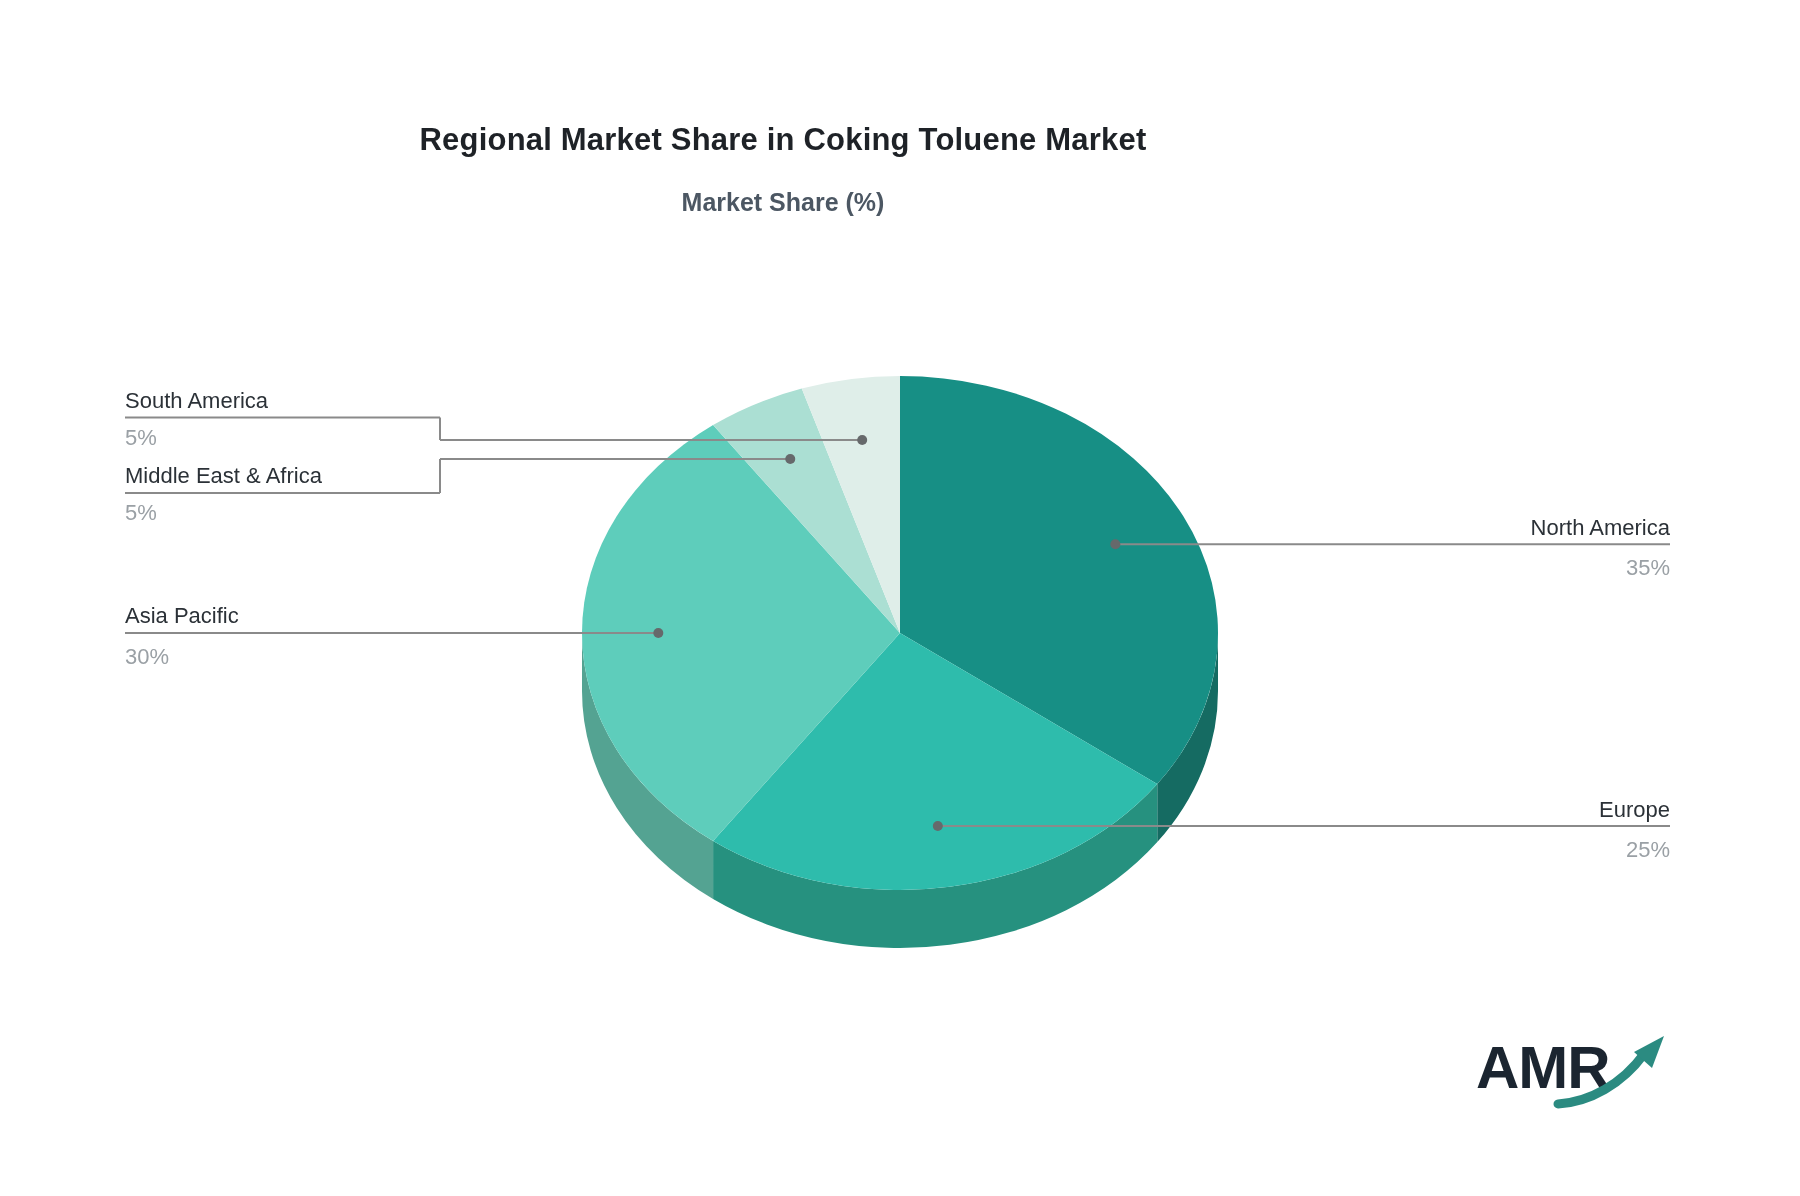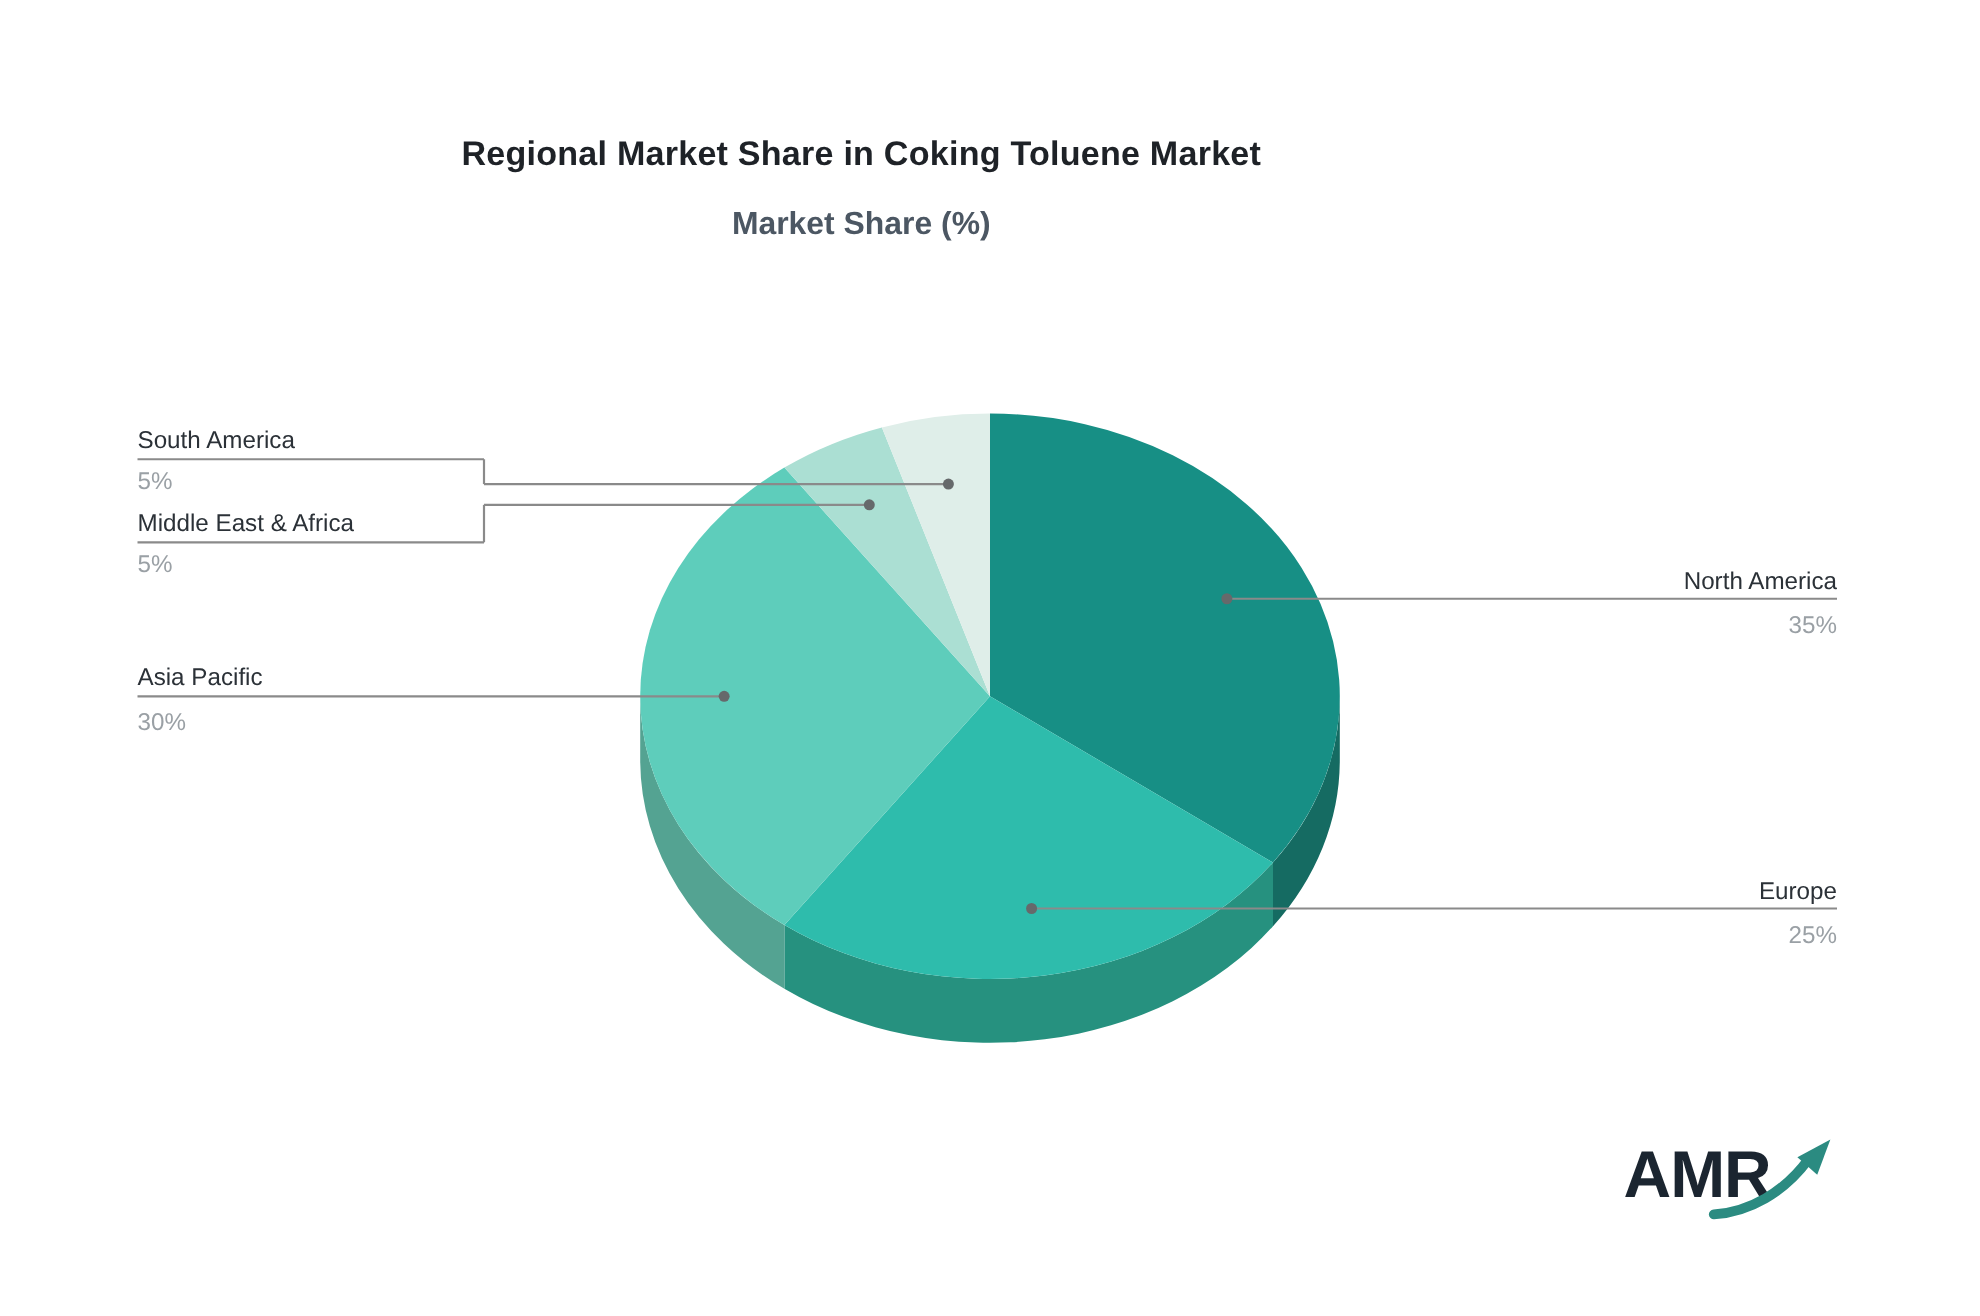--- a/index.html
+++ b/index.html
@@ -10,21 +10,21 @@
     overflow:hidden;
     font-family:"Liberation Sans","DejaVu Sans",sans-serif;
   }
   .titles{position:absolute;left:0;top:0;width:1566px;text-align:center;}
   .title{
     position:absolute;left:0;top:122px;width:100%;
     font-size:31px;font-weight:700;color:#1e2227;letter-spacing:.2px;
   }
   .subtitle{
     position:absolute;left:0;top:188px;width:100%;
-    font-size:29px;font-weight:700;color:#4c5763;
+    font-size:25px;font-weight:700;color:#4c5763;
   }
   svg text.slice-label{
     font-family:"Liberation Sans","DejaVu Sans",sans-serif;
     font-size:22px;fill:#2b3137;
   }
   svg text.slice-value{
     font-family:"Liberation Sans","DejaVu Sans",sans-serif;
     font-size:22px;fill:#9aa0a5;
   }
   .logo{position:absolute;left:1476px;top:1032px;width:220px;height:90px;text-align:right;}

